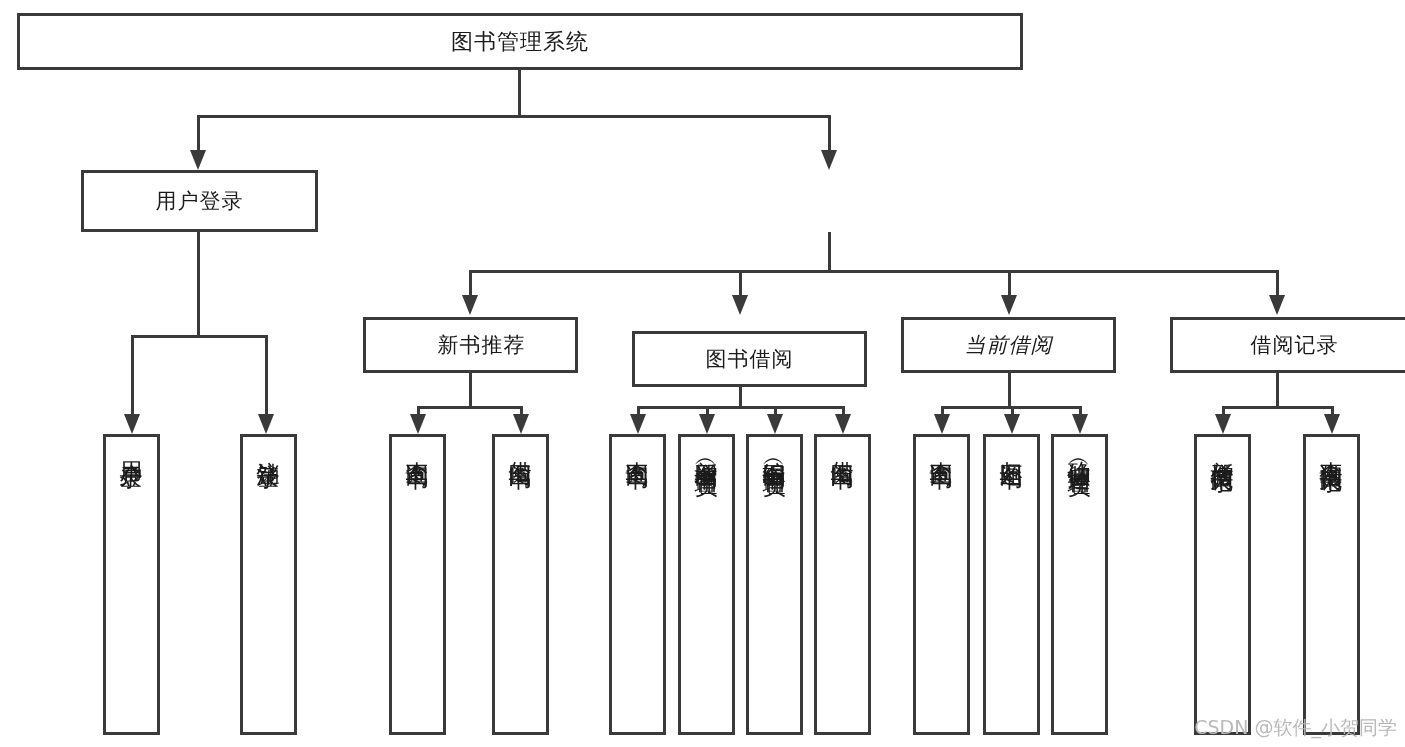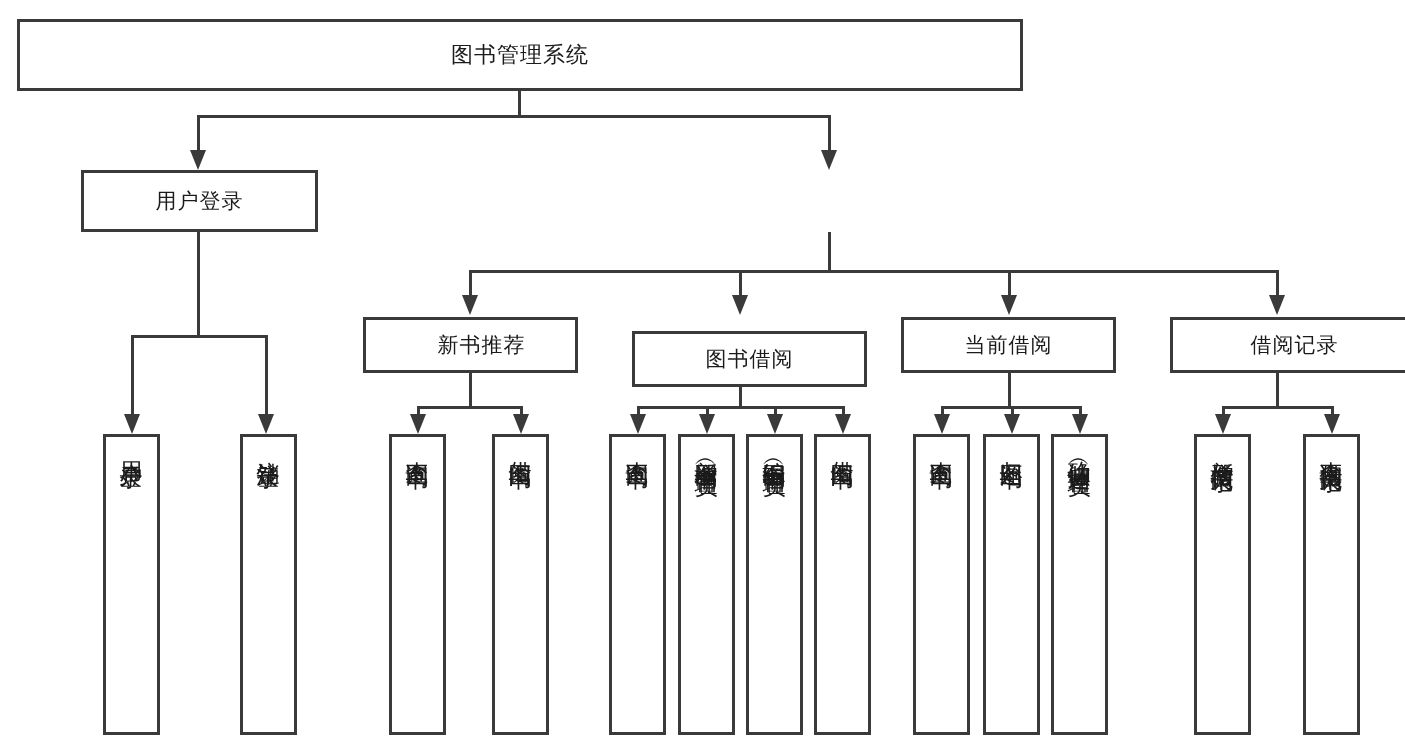--- a/index.html
+++ b/index.html
@@ -91,21 +91,21 @@
     white-space: nowrap;
     z-index: 5;
     font-family: "DejaVu Sans", "Liberation Sans", sans-serif;
   }
 </style>
 </head>
 <body>
 
 <div id="canvas">
 
-  <div class="node root horiz" style="left:17px; top:19px; width:1006px; height:72px;">
+  <div class="node root horiz" style="left:17px; top:13px; width:1006px; height:57px;">
     <span class="label-h">图书管理系统</span>
   </div>
 
   <div class="vline" style="left:518px; top:68px; height:47px;"></div>
 
   <div class="hline" style="left:197px; top:115px; width:634px;"></div>
 
   <div class="vline" style="left:197px; top:115px; height:37px;"></div>
   <div class="arrow" style="left:190px; top:150px;"></div>
   <div class="vline" style="left:828px; top:115px; height:37px;"></div>
@@ -133,21 +133,21 @@
   <div class="arrow" style="left:1001px; top:295px;"></div>
   <div class="vline" style="left:1276px; top:270px; height:27px;"></div>
   <div class="arrow" style="left:1269px; top:295px;"></div>
 
   <div class="node horiz" style="left:363px; top:317px; width:215px; height:56px;padding-left:22px;">
     <span class="label-h">新书推荐</span>
   </div>
   <div class="node horiz" style="left:632px; top:331px; width:235px; height:56px;">
     <span class="label-h">图书借阅</span>
   </div>
-  <div class="node horiz" style="left:901px; top:317px; width:215px; height:56px;">
+  <div class="node horiz" style="left:901px; top:317px; width:215px; height:56px;font-style:italic;">
     <span class="label-h">当前借阅</span>
   </div>
   <div class="node horiz" style="left:1170px; top:317px; width:249px; height:56px;">
     <span class="label-h">借阅记录</span>
   </div>
 
   <div class="vline" style="left:469px; top:373px; height:35px;"></div>
   <div class="hline" style="left:417px; top:406px; width:106px;"></div>
   <div class="vline" style="left:417px; top:406px; height:12px;"></div>
   <div class="arrow" style="left:410px; top:414px;"></div>
@@ -218,14 +218,15 @@
     <span class="label-v">确认归还（管理员）</span>
   </div>
 
   <div class="node vert" style="left:1194px; top:434px; width:57px; height:301px;">
     <span class="label-v">新增借阅记录</span>
   </div>
   <div class="node vert" style="left:1303px; top:434px; width:57px; height:301px;">
     <span class="label-v">查询借阅记录</span>
   </div>
 
+  <div id="watermark">CSDN @软件_小贺同学</div>
 
 </div>
 
 </body></html>

